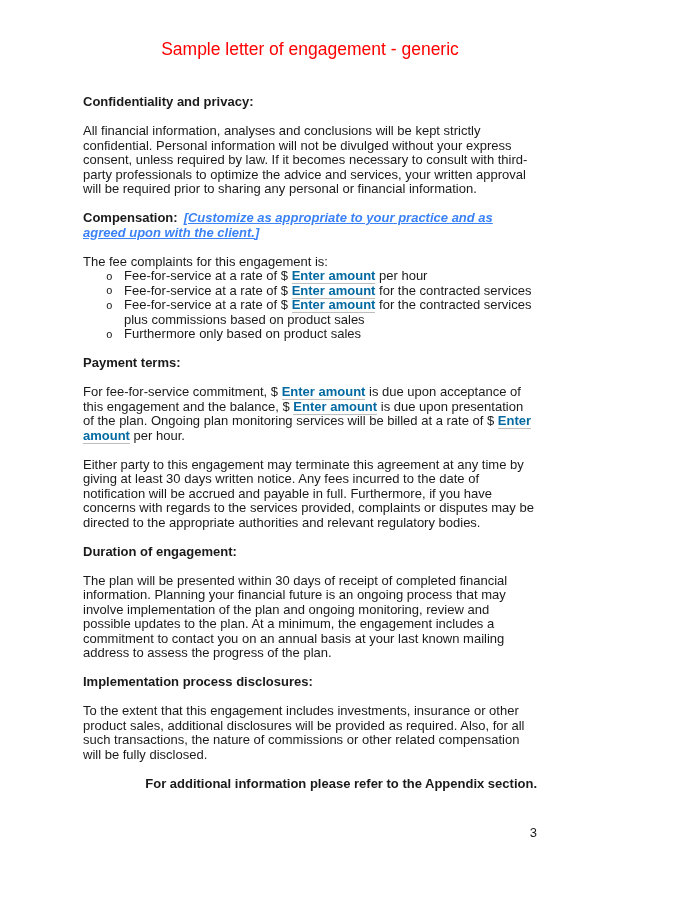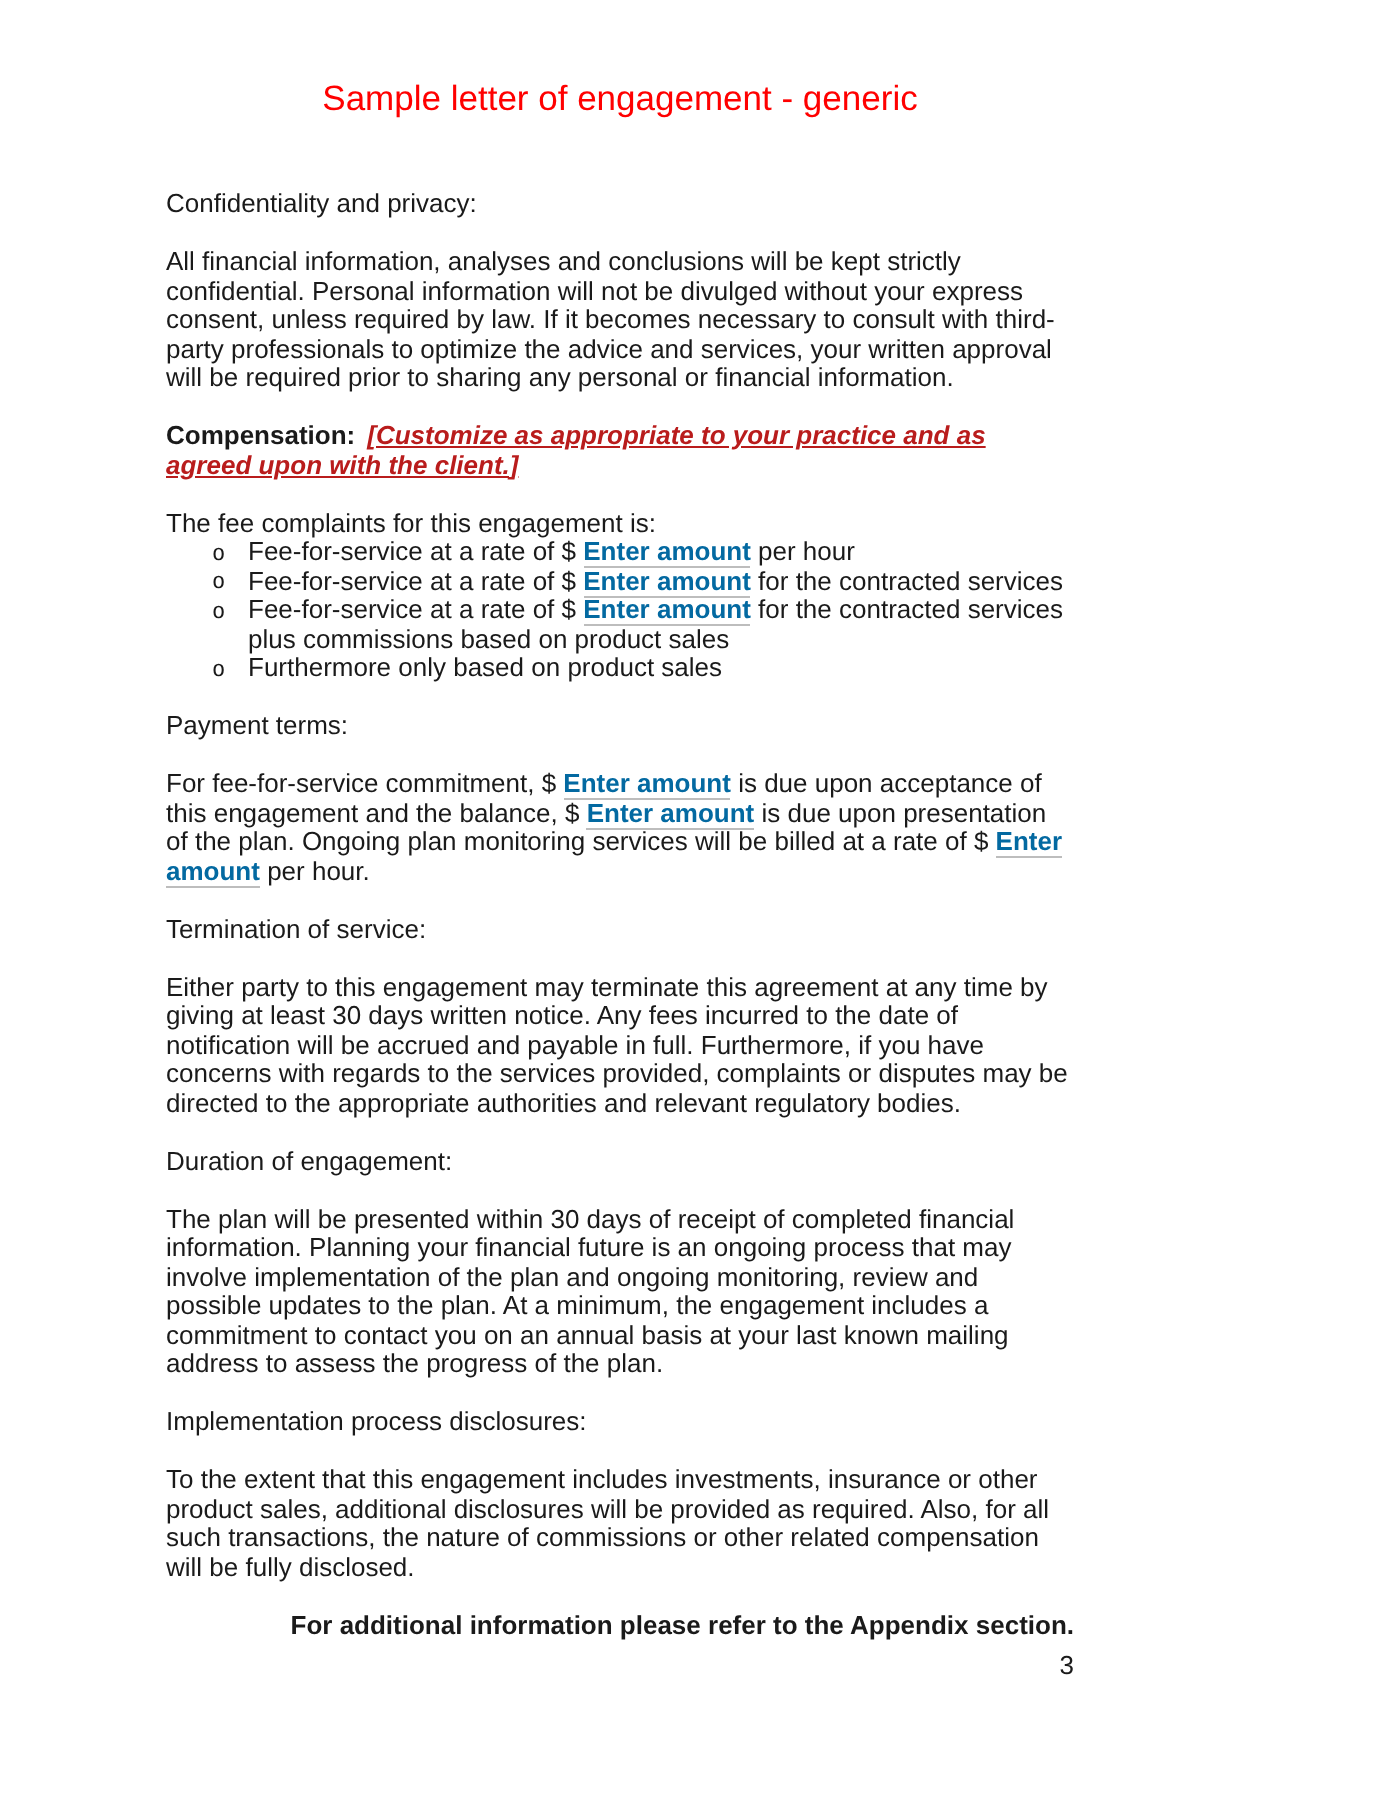--- a/index.html
+++ b/index.html
@@ -18,24 +18,24 @@
   }
   .doc-title {
     margin: 0 0 35px 0;
     text-align: center;
     color: #ff0000;
     font-size: 17.5px;
     line-height: 22px;
     font-weight: 500;
   }
   p { margin: 14.5px 0; }
-  .heading { font-weight: normal; }
+  .heading { font-weight: bold; }
   .heading-inline { font-weight: bold; text-align: right; }
   .red-note {
-    color: #b91c1c;
+    color: #3b82f6;
     font-weight: bold;
     font-style: italic;
     text-decoration: underline;
     margin-left: 6px;
   }
   .field {
     color: #0369a1;
     border-bottom: 1px solid #bdbdbd;
     font-weight: bold;
   }
@@ -100,21 +100,20 @@
       </li>
     </ul>
   </section>
 
   <section>
     <p class="heading">Payment terms:</p>
     <p><span>For fee-for-service commitment, $ </span><span class="field">Enter amount</span><span> is due upon acceptance of this engagement and the balance, $ </span><span class="field">Enter amount</span><span> is due upon presentation of the plan. Ongoing plan monitoring services will be billed at a rate of $ </span><span class="field">Enter amount</span><span> per hour.</span></p>
   </section>
 
   <section>
-    <p class="heading">Termination of service:</p>
     <p>Either party to this engagement may terminate this agreement at any time by giving at least 30 days written notice. Any fees incurred to the date of notification will be accrued and payable in full. Furthermore, if you have concerns with regards to the services provided, complaints or disputes may be directed to the appropriate authorities and relevant regulatory bodies.</p>
   </section>
 
   <section>
     <p class="heading">Duration of engagement:</p>
     <p>The plan will be presented within 30 days of receipt of completed financial information. Planning your financial future is an ongoing process that may involve implementation of the plan and ongoing monitoring, review and possible updates to the plan. At a minimum, the engagement includes a commitment to contact you on an annual basis at your last known mailing address to assess the progress of the plan.</p>
   </section>
 
   <section>
     <p class="heading">Implementation process disclosures:</p>

